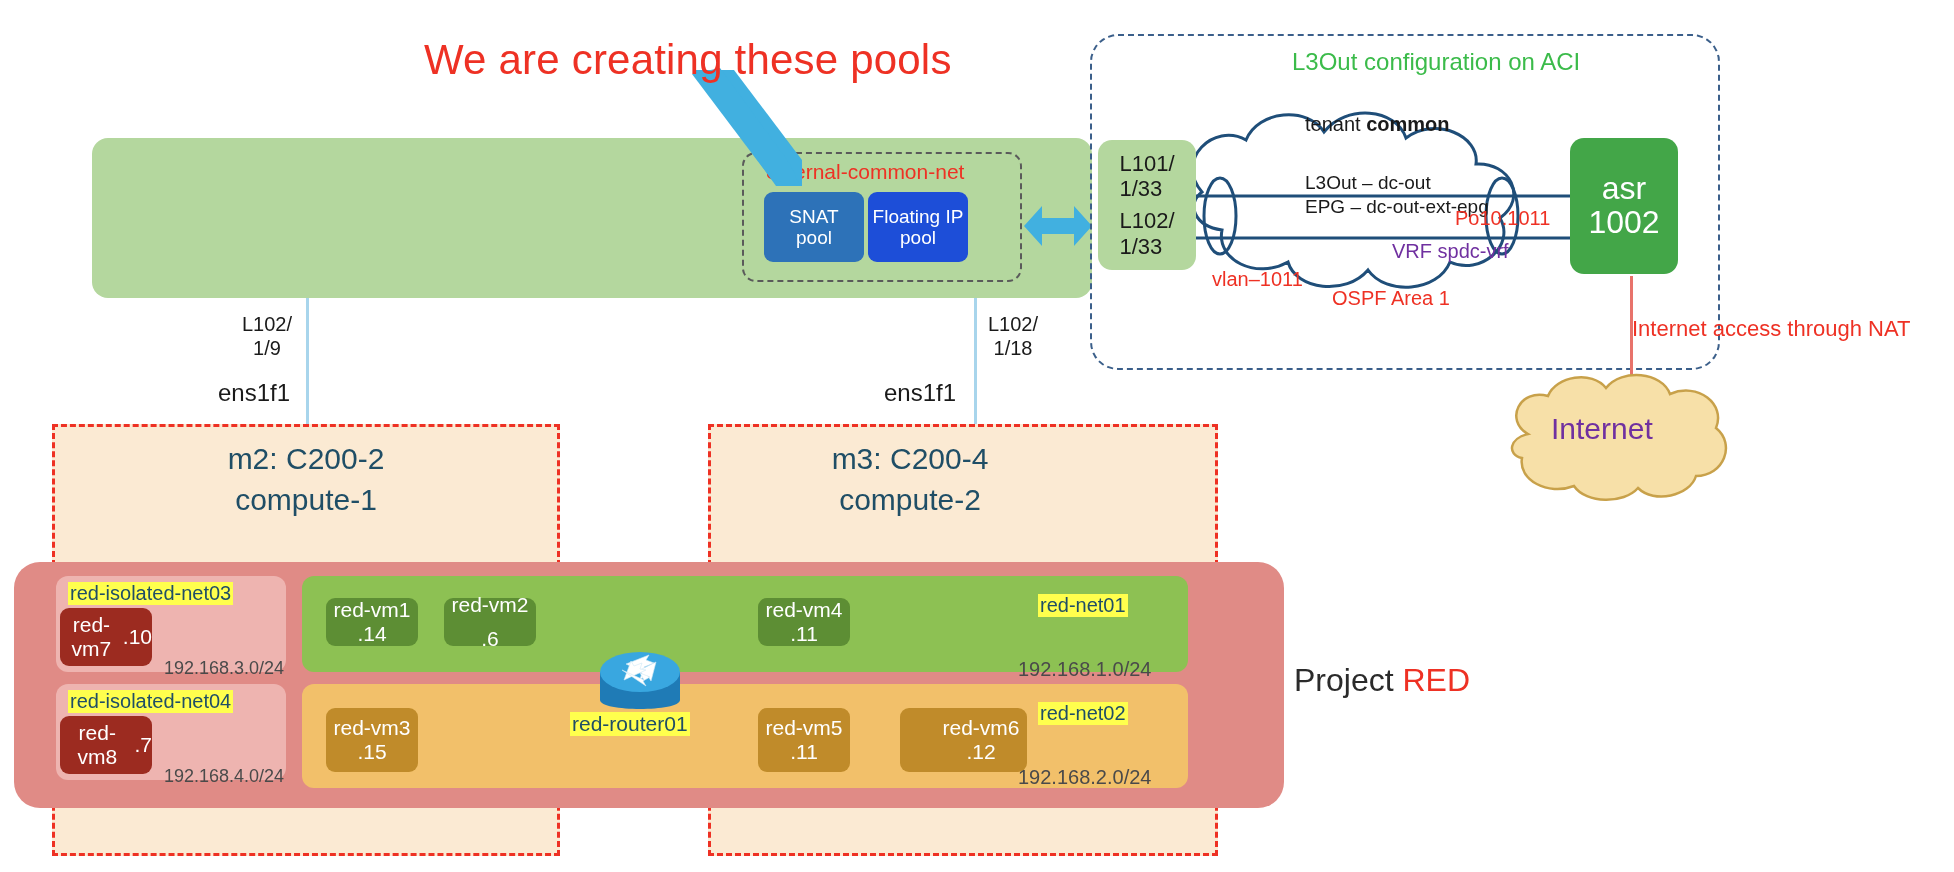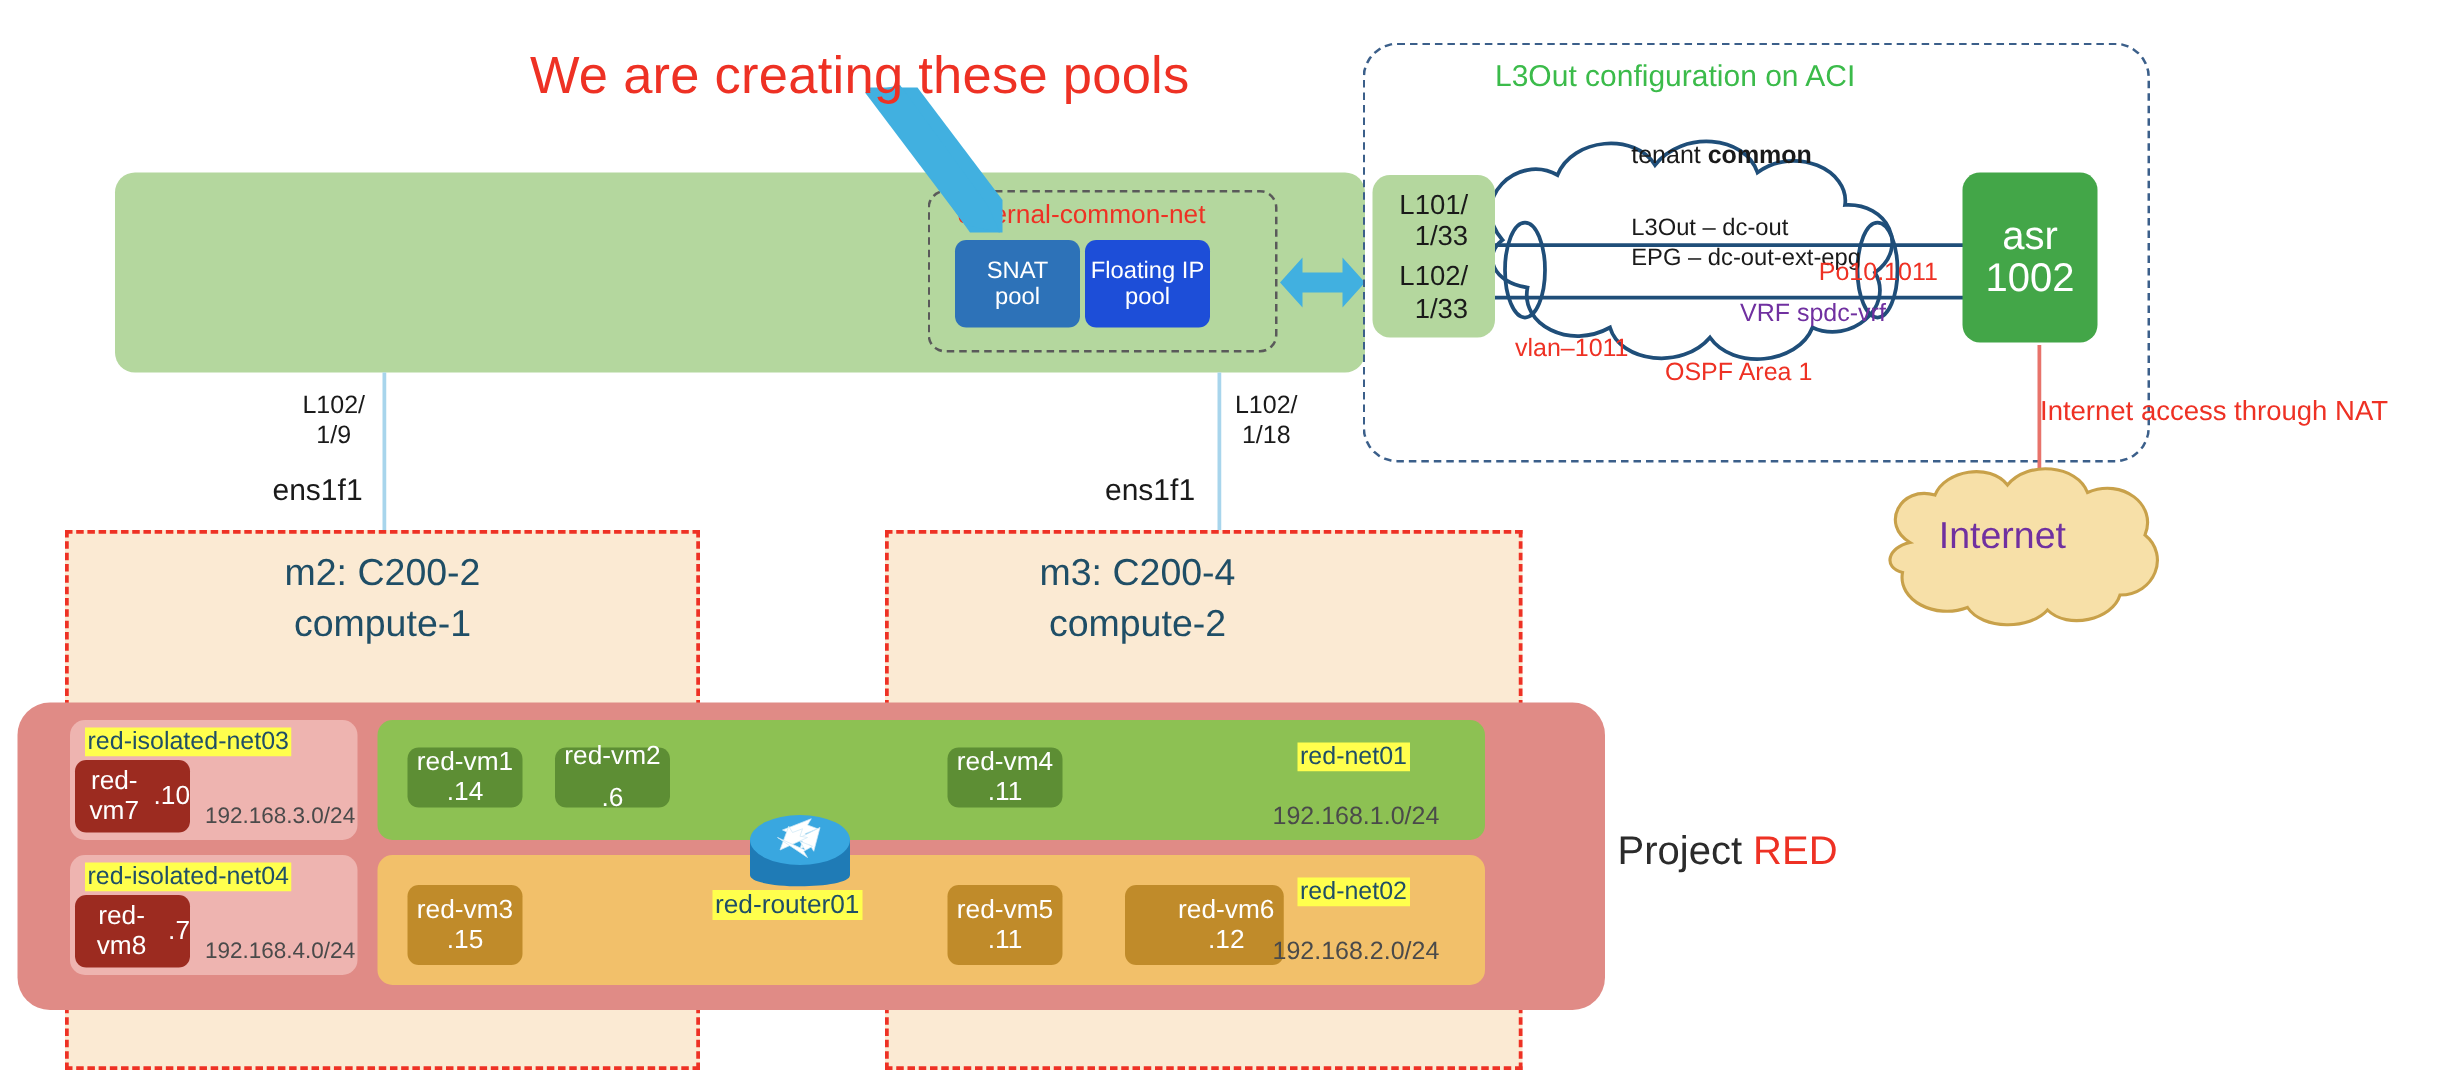--- a/index.html
+++ b/index.html
@@ -78,42 +78,42 @@
 
   
   #l3out-region {
     left: 1090px; top: 34px;
     width: 630px; height: 336px;
     border: 2px dashed #3b5f8a;
     border-radius: 28px;
     box-sizing: border-box;
   }
   #l3out-title {
-    left: 1196px; top: 48px;
+    left: 1292px; top: 48px;
     font-size: 24px;
     color: #3bbb4a;
     white-space: nowrap;
   }
 
   
   #leaf-box {
     left: 1098px; top: 140px;
     width: 98px; height: 130px;
     background: #b4d79e;
     border-radius: 14px;
     display: flex;
     flex-direction: column;
     align-items: center;
     justify-content: center;
   }
   #leaf-box .leafline {
     font-size: 22px;
     color: #1a1a1a;
     line-height: 1.16;
-    text-align: right;
+    text-align: left;
     white-space: nowrap;
   }
   #leaf-l101 { margin-bottom: 6px; }
 
   
   #asr-box {
     left: 1570px; top: 138px;
     width: 108px; height: 136px;
     background: #43a648;
     border-radius: 14px;
@@ -255,20 +255,21 @@
     text-align: center;
     display: flex; flex-direction: row;
     align-items: center; justify-content: center;
   }
   #vm7 { left: 60px; top: 608px; }
   #vm8 { left: 60px; top: 716px; }
   .subnet-small {
     font-size: 18px;
     color: #4a4a4a;
     white-space: nowrap;
+    margin-top: 16px;
   }
   #subnet3 { left: 164px; top: 642px; }
   #subnet4 { left: 164px; top: 750px; }
 
   
   #red-net01-band {
     left: 302px; top: 576px;
     width: 886px; height: 96px;
     background: #8dc153;
     border-radius: 12px;

